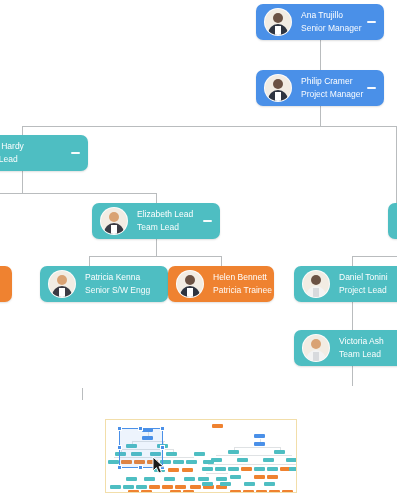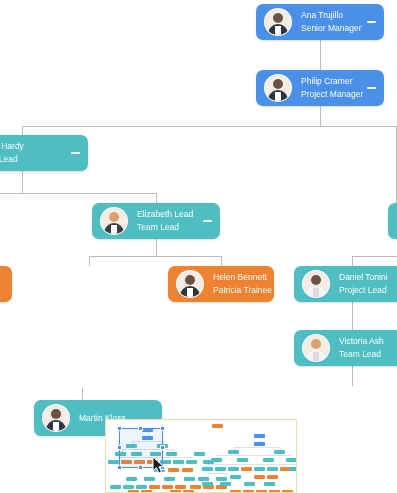--- a/index.html
+++ b/index.html
@@ -198,20 +198,31 @@
         <div class="nrole">Team Lead</div>
       </div>
       <span class="collapse"></span>
     </div>
     <div class="node orange noav" style="left: -116px; top: 266px; width: 128px; height: 36px;">
       <div class="ntext">
         <div class="nname"></div>
         <div class="nrole"></div>
       </div>
     </div>
+    <div class="node teal" style="left: 40px; top: 266px; width: 128px; height: 36px;">
+      <div class="avatar f">
+        <span class="body"></span>
+        <span class="shirt"></span>
+        <span class="head"></span>
+      </div>
+      <div class="ntext">
+        <div class="nname">Patricia Kenna</div>
+        <div class="nrole">Senior S/W Engg</div>
+      </div>
+    </div>
     <div class="node orange" style="left: 168px; top: 266px; width: 106px; height: 36px;">
       <div class="avatar ">
         <span class="body"></span>
         <span class="shirt"></span>
         <span class="head"></span>
       </div>
       <div class="ntext">
         <div class="nname">Helen Bennett</div>
         <div class="nrole">Patricia Trainee</div>
       </div>
@@ -229,31 +240,20 @@
     </div>
     <div class="node teal" style="left: 294px; top: 330px; width: 128px; height: 36px;">
       <div class="avatar f w">
         <span class="body"></span>
         <span class="shirt"></span>
         <span class="head"></span>
       </div>
       <div class="ntext">
         <div class="nname">Victoria Ash</div>
         <div class="nrole">Team Lead</div>
-      </div>
-    </div>
-    <div class="node teal" style="left: 34px; top: 400px; width: 128px; height: 36px;">
-      <div class="avatar ">
-        <span class="body"></span>
-        <span class="shirt"></span>
-        <span class="head"></span>
-      </div>
-      <div class="ntext">
-        <div class="nname">Martin Kloss</div>
-        <div class="nrole"></div>
       </div>
     </div>
   </div>
 
 <div id="minimap" style="left: 105px; top: 419px; width: 192px; height: 74px; border-color: rgb(242, 222, 170);">
   <div id="mm-inner" style="position:absolute;inset:0;">
       <div class="mm-line v" style="left: 42px; top: 12px; height: 4px;"></div>
       <div class="mm-line h" style="left: 26px; top: 21px; width: 33px;"></div>
       <div class="mm-line v" style="left: 26px; top: 21px; height: 3px;"></div>
       <div class="mm-line v" style="left: 57px; top: 21px; height: 3px;"></div>

